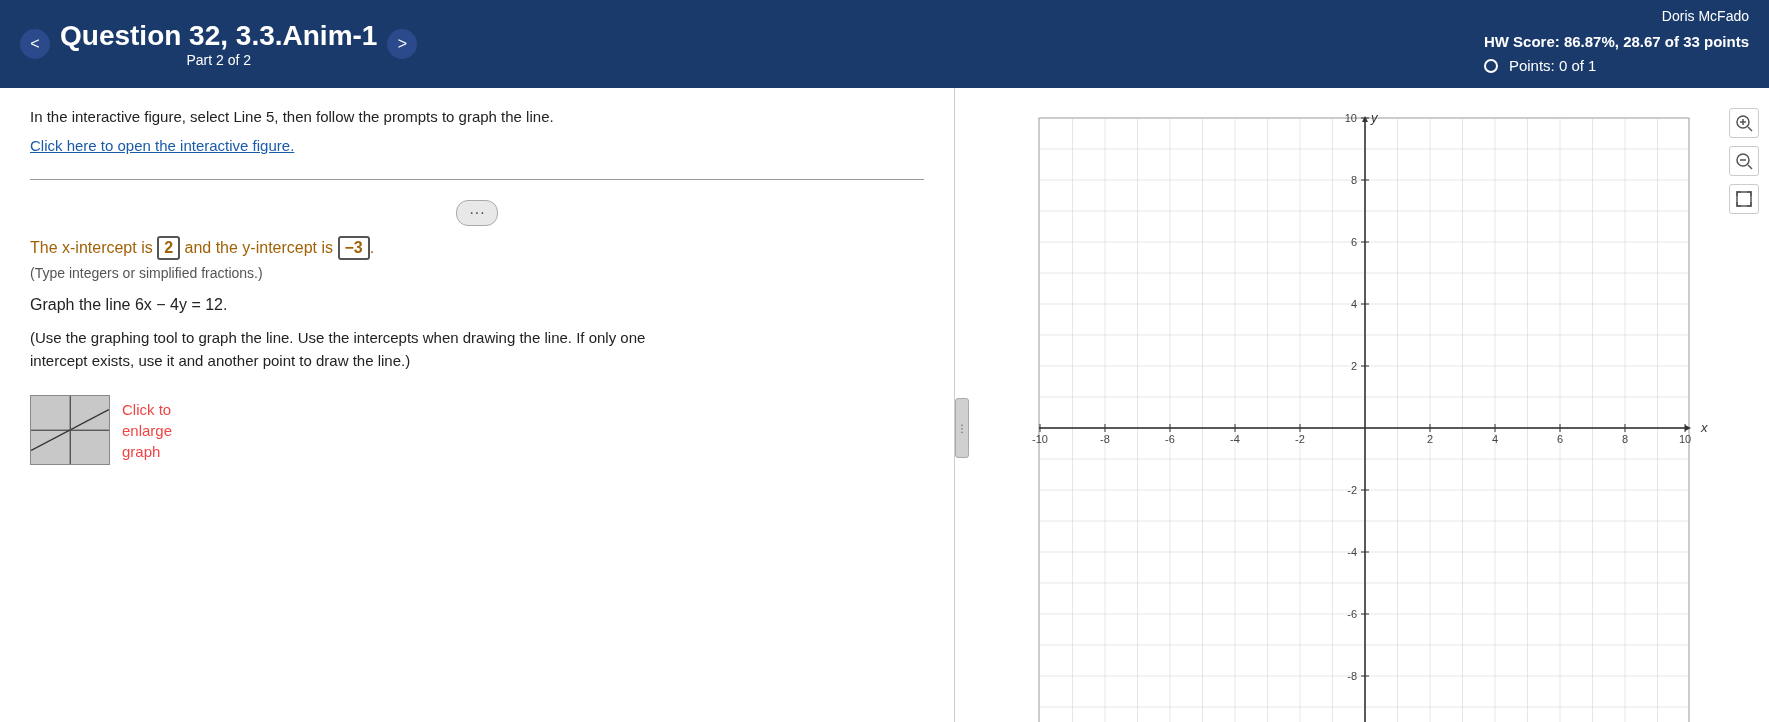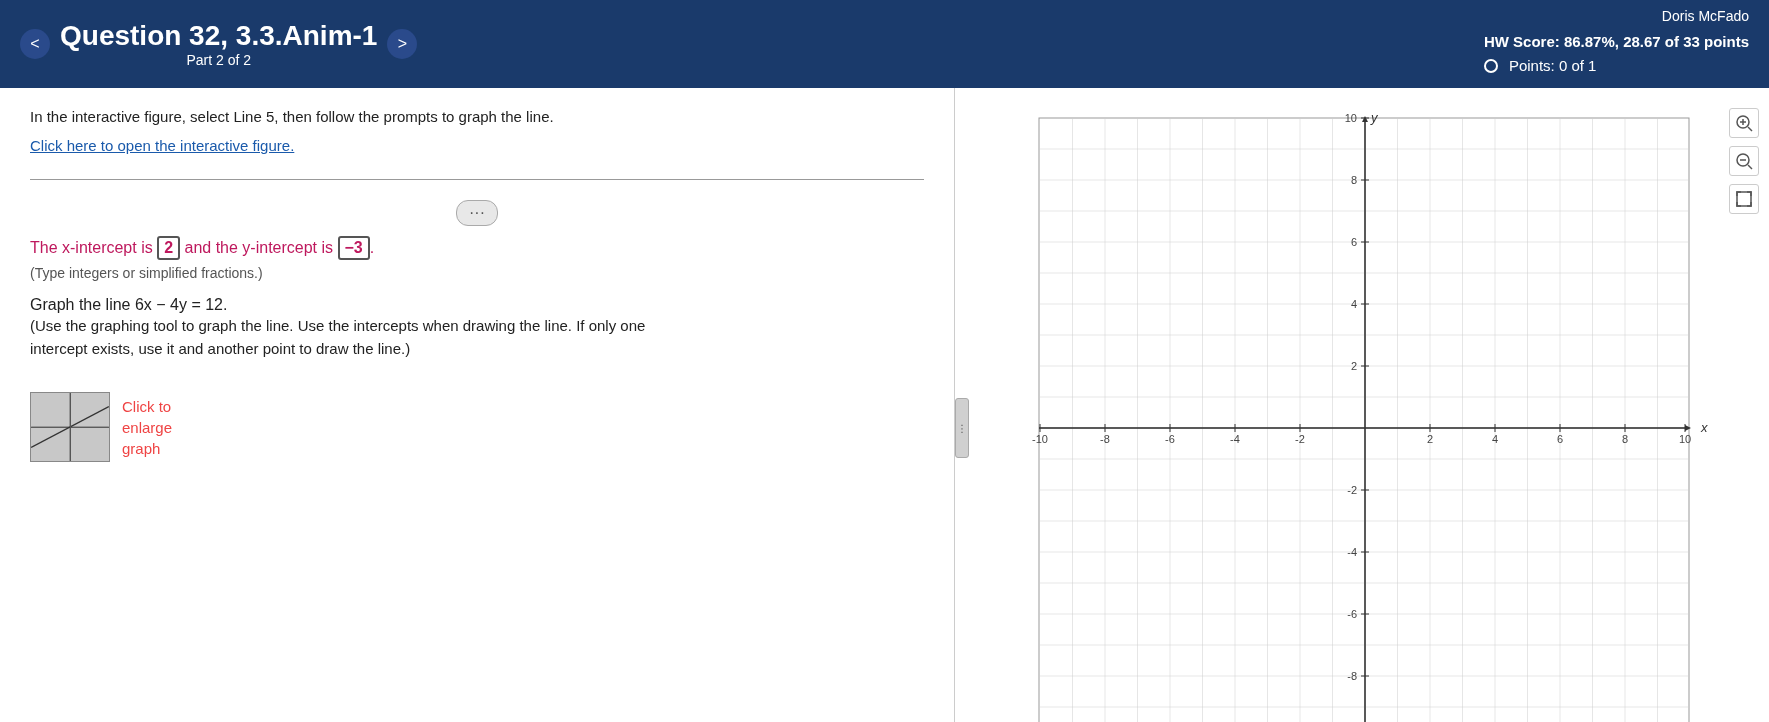--- a/index.html
+++ b/index.html
@@ -127,49 +127,49 @@
       border-radius: 12px;
       padding: 3px 12px;
       cursor: pointer;
       font-size: 16px;
       color: #555;
     }
 
     .intercept-text {
       font-size: 16px;
       margin-bottom: 5px;
-      color: #be185d;
+      color: #a16207;
     }
 
     .intercept-value {
       display: inline-block;
       border: 2px solid #555;
       border-radius: 3px;
       padding: 1px 5px;
       font-weight: bold;
       background: #fff;
     }
 
     .type-note {
       font-size: 14px;
       color: #555;
       margin-bottom: 15px;
     }
 
     .graph-eq {
       font-size: 16px;
-      margin-bottom: 1px;
+      margin-bottom: 13px;
       color: #222;
     }
 
     .use-note {
       font-size: 15px;
       color: #222;
       max-width: 620px;
-      margin-bottom: 32px;
+      margin-bottom: 23px;
       line-height: 1.5;
     }
 
     
     .enlarge-thumb {
       display: flex;
       align-items: center;
       gap: 12px;
       cursor: pointer;
       margin-top: 5px;

